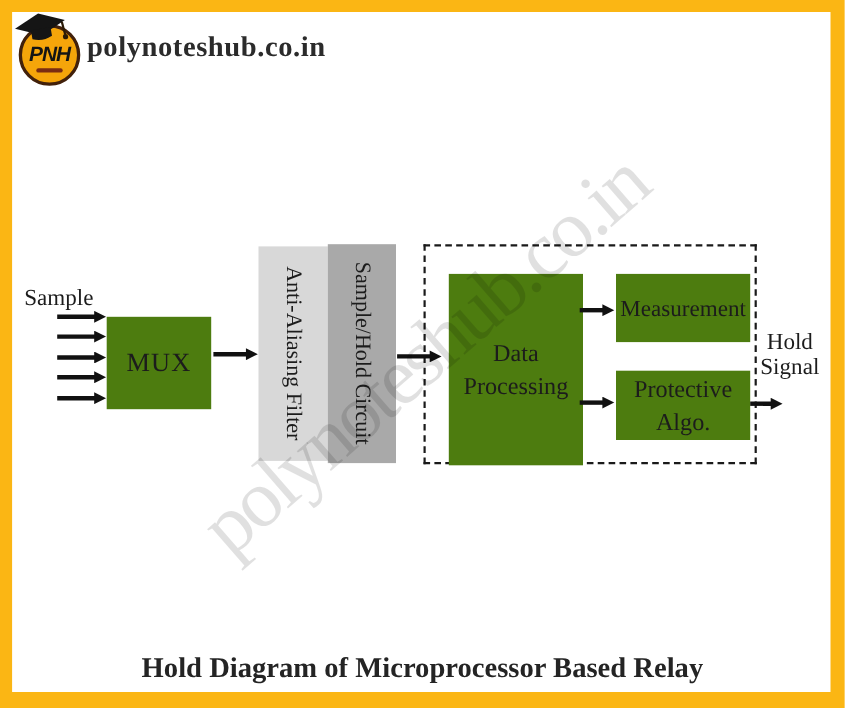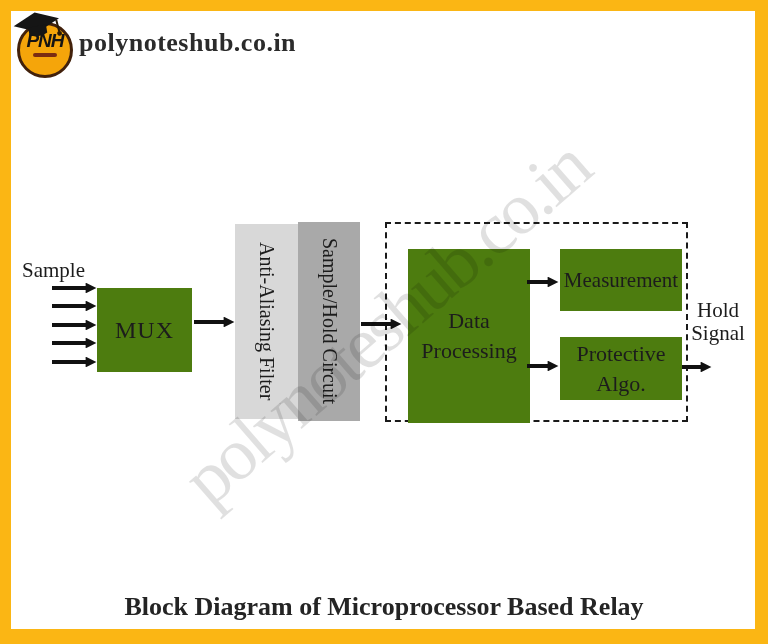--- a/index.html
+++ b/index.html
@@ -19,21 +19,21 @@
   .abs { position: absolute; }
   .inner { position: absolute; left: -11px; top: -11px; width: 768px; height: 644px; }
 
   
   .logo-badge {
     left: 17px; top: 22px; width: 56px; height: 56px;
     background: #f5a50a;
     border: 3px solid #42210b;
     border-radius: 50%;
     box-sizing: border-box;
-    display: flex; flex-direction: column; align-items: center; 
+    display: flex; flex-direction: column; align-items: center; justify-content: center;
     z-index: 6;
   }
   .logo-text {
     font-family: "Liberation Sans", sans-serif;
     font-weight: bold; font-style: italic;
     font-size: 19px; letter-spacing: -1px; color: #141414; line-height: 1;
     margin-top: 6px;
   }
   .logo-tagline-bar { width: 24px; height: 4px; margin-top: 3px; border-radius: 2px; background: #7a2c12; }
   .grad-cap { left: 13px; top: 11px; z-index: 7; transform: rotate(-10deg); }
@@ -154,16 +154,16 @@
         <line x1="194" y1="322" x2="229" y2="322" marker-end="url(#ah)"></line>
         <line x1="361" y1="324" x2="396" y2="324" marker-end="url(#ah)"></line>
         <line x1="527" y1="282" x2="553" y2="282" marker-end="url(#ah)"></line>
         <line x1="527" y1="366" x2="553" y2="366" marker-end="url(#ah)"></line>
         <line x1="682" y1="367" x2="706" y2="367" marker-end="url(#ah)"></line>
       </g>
     </svg>
 
     <div class="abs watermark">polynoteshub.co.in</div>
 
-    <div class="abs caption">Block Diagram of Microprocessor Based Relay</div>
+    <div class="abs caption">Hold Diagram of Microprocessor Based Relay</div>
 
   </div>
 </div>
 
 </body></html>

